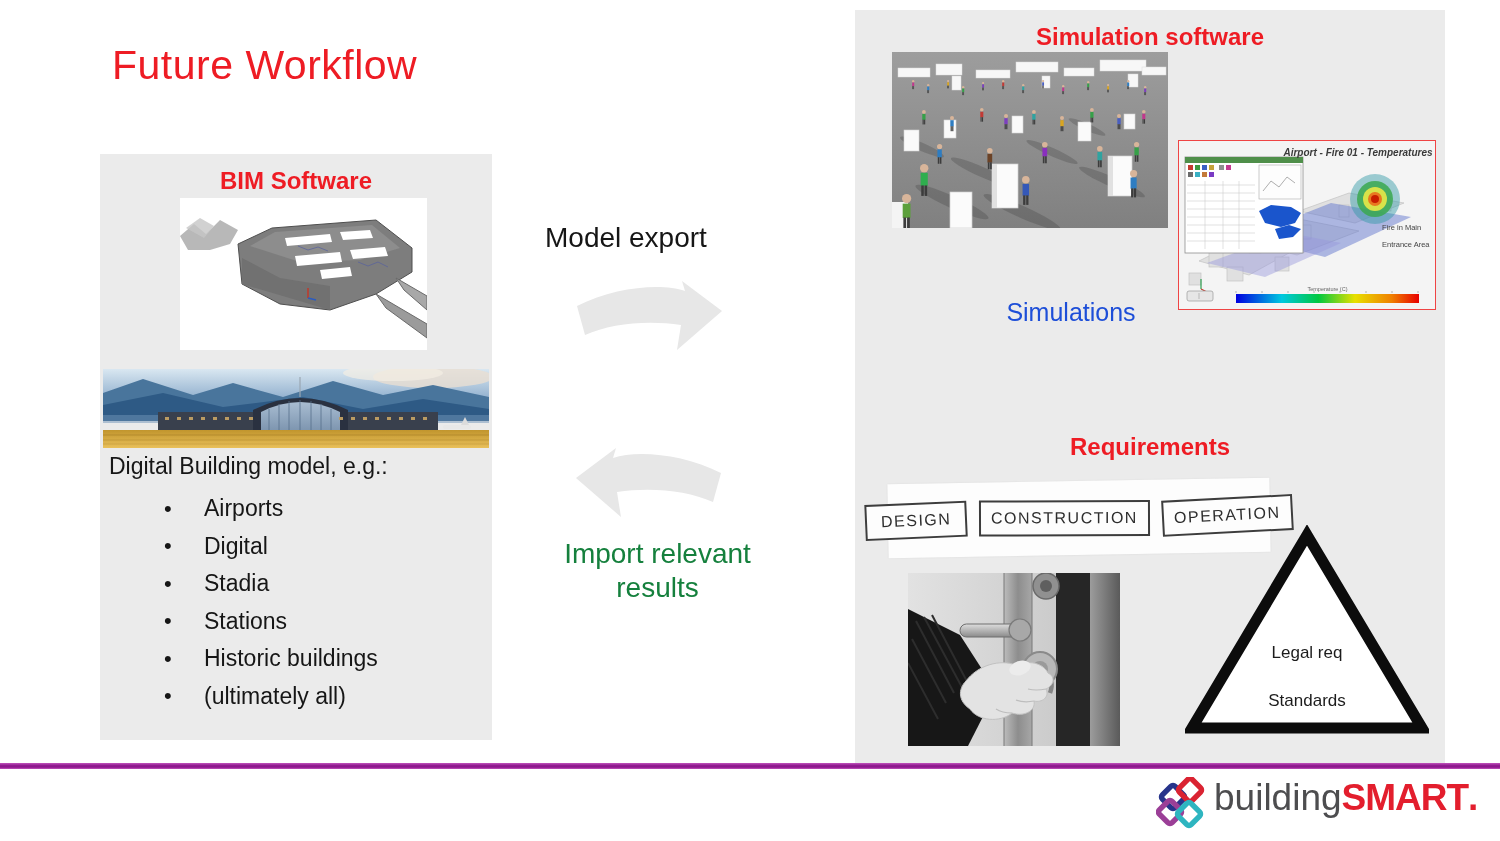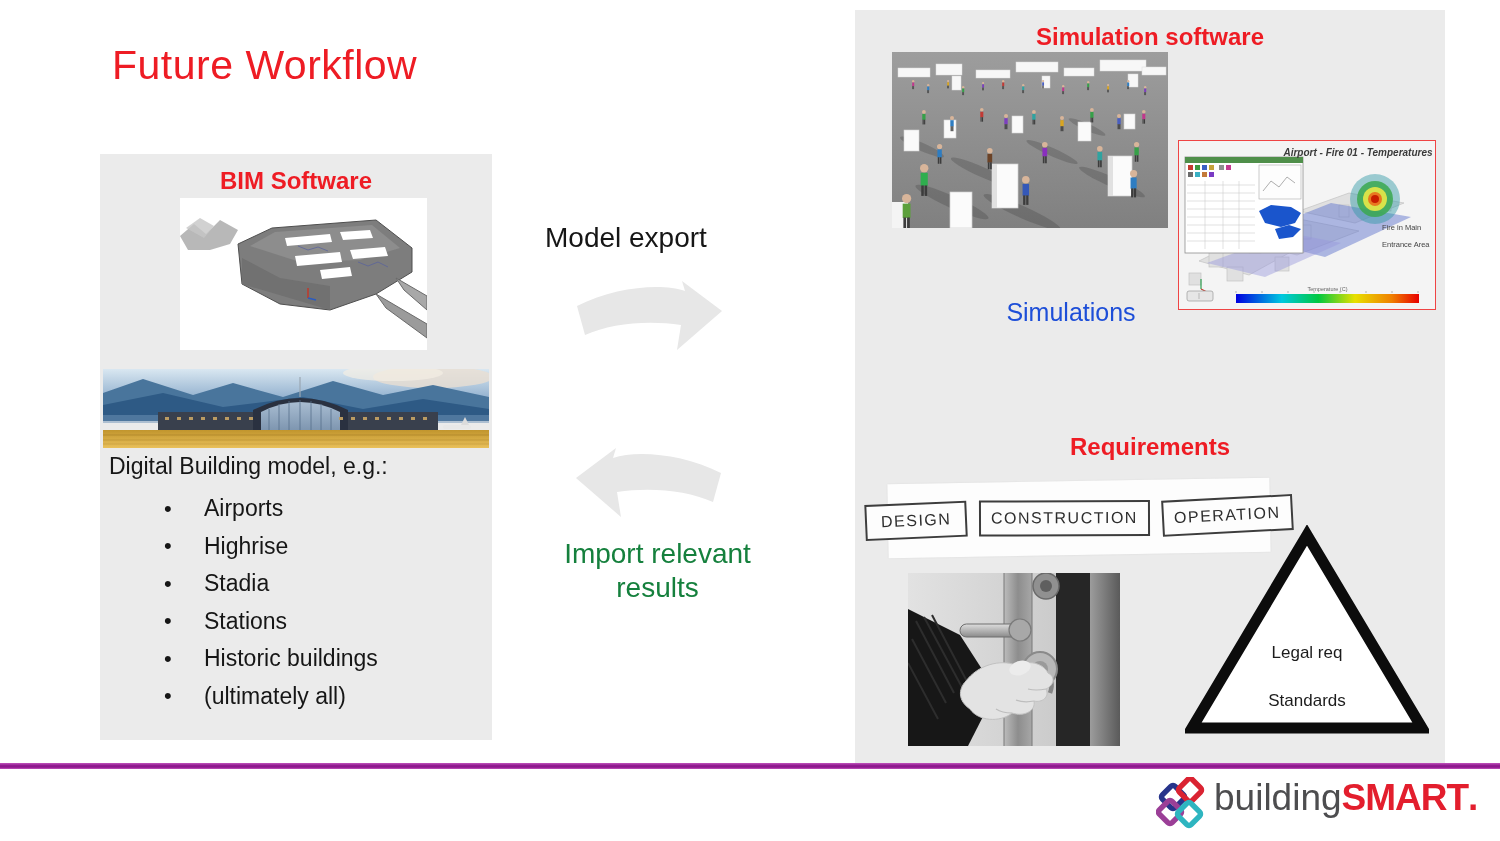--- a/index.html
+++ b/index.html
@@ -156,21 +156,21 @@
     </figure>
 
     <div class="abs list-title">Digital Building model, e.g.:</div>
     <ul class="abs bim-list">
       <li>
           <span class="dot">•</span>
           <span>Airports</span>
         </li>
       <li>
           <span class="dot">•</span>
-          <span>Highrise</span>
+          <span>Digital</span>
         </li>
       <li>
           <span class="dot">•</span>
           <span>Stadia</span>
         </li>
       <li>
           <span class="dot">•</span>
           <span>Stations</span>
         </li>
       <li>

